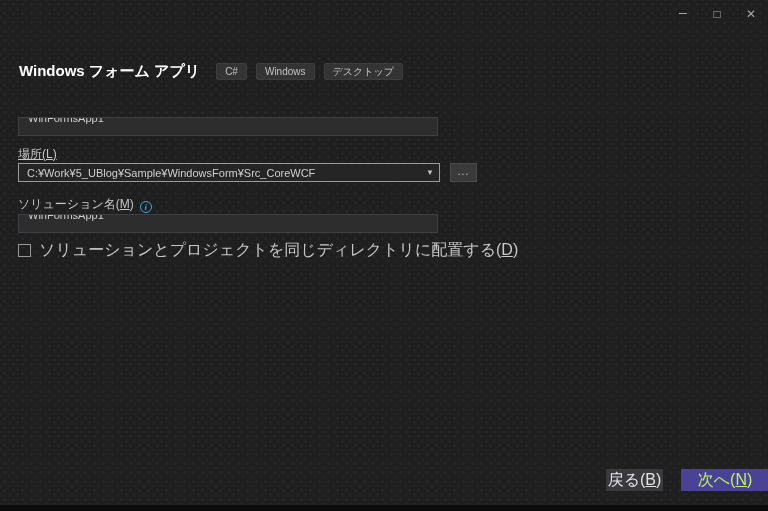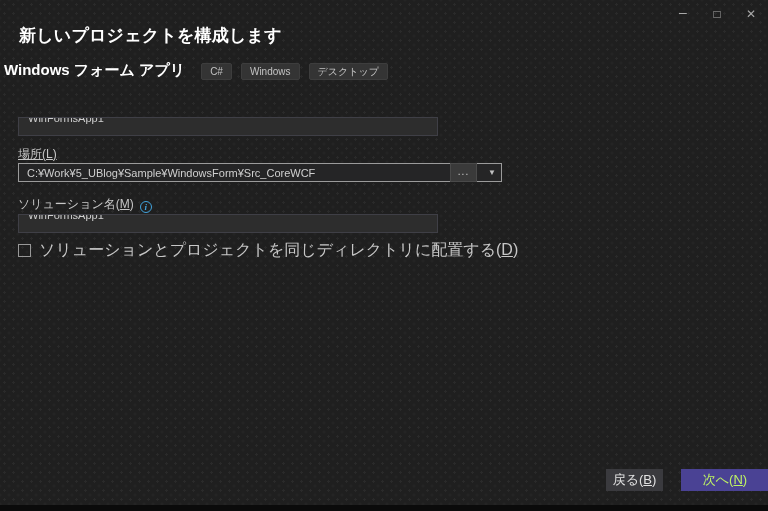--- a/index.html
+++ b/index.html
@@ -25,42 +25,42 @@
     width: 34px; height: 28px; display: flex; align-items: center; justify-content: center;
     color: #a9a9a9; font-size: 12px; cursor: default; user-select: none;
   }
   .win-btn.min span { position: relative; top: -2px; font-size: 14px; }
   
   .title {
     position: absolute; left: 19px; top: 24px;
     font-size: 17px; font-weight: 600; color: #ffffff; letter-spacing: 0.2px;
   }
   .subtitle-row {
-    position: absolute; left: 4px; top: 62px; height: 18px;
-    display: flex; align-items: flex-end;
+    position: absolute; left: 19px; top: 62px; height: 18px;
+    display: flex; align-items: center;
   }
   .template-name { font-size: 15px; font-weight: 600; color: #ffffff; }
   .tags { display: flex; margin-left: 16px; gap: 9px; align-items: center; }
   .tag {
     background: #343434; border: 1px solid #3d3d3d; border-radius: 2px;
     color: #c3c3c3; font-size: 10px; line-height: 13px; padding: 1px 8px;
     white-space: nowrap;
   }
   
   .field-label { position: absolute; left: 18px; font-size: 12px; color: #c7c7c7; }
   .mnemonic { text-decoration: underline; }
   .text-input {
     position: absolute; left: 18px; width: 420px; height: 18px;
     background: #2d2d2d; border: 1px solid #3f3f46; color: #cfcfcf;
     font-size: 11px; padding: 0 0 17px 9px;
     font-family: "Liberation Sans", "DejaVu Sans", sans-serif;
     outline: none;
   }
   .combo {
-    position: absolute; left: 18px; top: 163px; width: 484px; height: 19px;
+    position: absolute; left: 18px; top: 163px; width: 422px; height: 19px;
     background: #252526; border: 1px solid #9b9b9b;
     display: flex; align-items: center; font-size: 11px; color: #cfcfcf;
     padding-left: 8px; cursor: default;
   }
   .combo-value { flex: 1; white-space: nowrap; overflow: hidden; }
   .combo-arrow { width: 18px; text-align: center; color: #c0c0c0; font-size: 8px; }
   .browse-btn {
     position: absolute; left: 450px; top: 163px; width: 27px; height: 19px;
     background: #3a3a3a; border: 1px solid #4a4a4a; color: #cccccc;
     font-size: 10px; line-height: 15px; text-align: center; cursor: default;
@@ -78,21 +78,21 @@
   }
   .checkbox {
     width: 13px; height: 13px; border: 1px solid #989898; background: transparent;
     margin-right: 8px; cursor: default;
   }
   .checkbox-label { font-size: 16px; color: #c7c7c7; }
   
   .btn {
     position: absolute; top: 469px; height: 22px;
     display: flex; align-items: center; justify-content: center;
-    font-size: 13px; cursor: default; user-select: none;
+    font-size: 16px; cursor: default; user-select: none;
   }
   .btn-back { left: 606px; width: 57px; background: #3a3a3e; color: #e2e2e2; }
   .btn-next { left: 681px; width: 88px; background: #4a4294; color: #bef264; }
   .bottom-strip {
     position: absolute; left: 0; bottom: 0; width: 768px; height: 6px;
     background: #0b0b0b;
   }
 </style>
 </head>
 <body>
@@ -104,21 +104,20 @@
       <span>–</span>
     </div>
     <div class="win-btn">
       <span>□</span>
     </div>
     <div class="win-btn">
       <span>✕</span>
     </div>
   </div>
 
-  <div class="title">新しいプロジェクトを構成します</div>
 
   <div class="subtitle-row">
     <span class="template-name">Windows フォーム アプリ</span>
     <span class="tags">
       <span class="tag">C#</span>
       <span class="tag">Windows</span>
       <span class="tag">デスクトップ</span>
     </span>
   </div>
 

